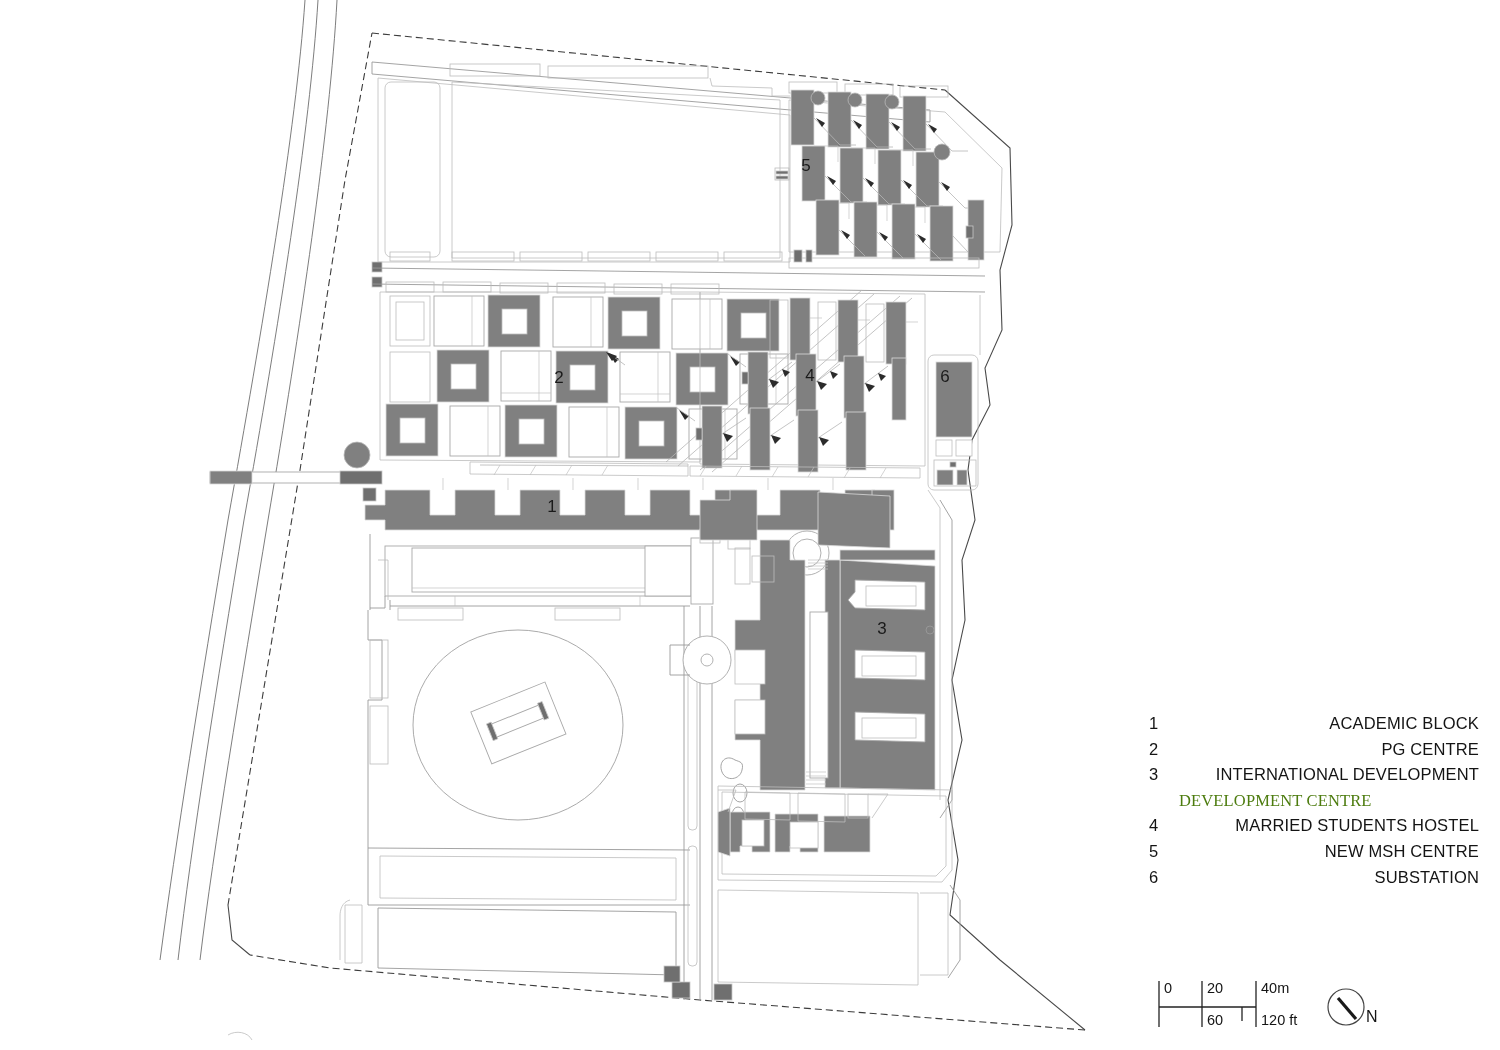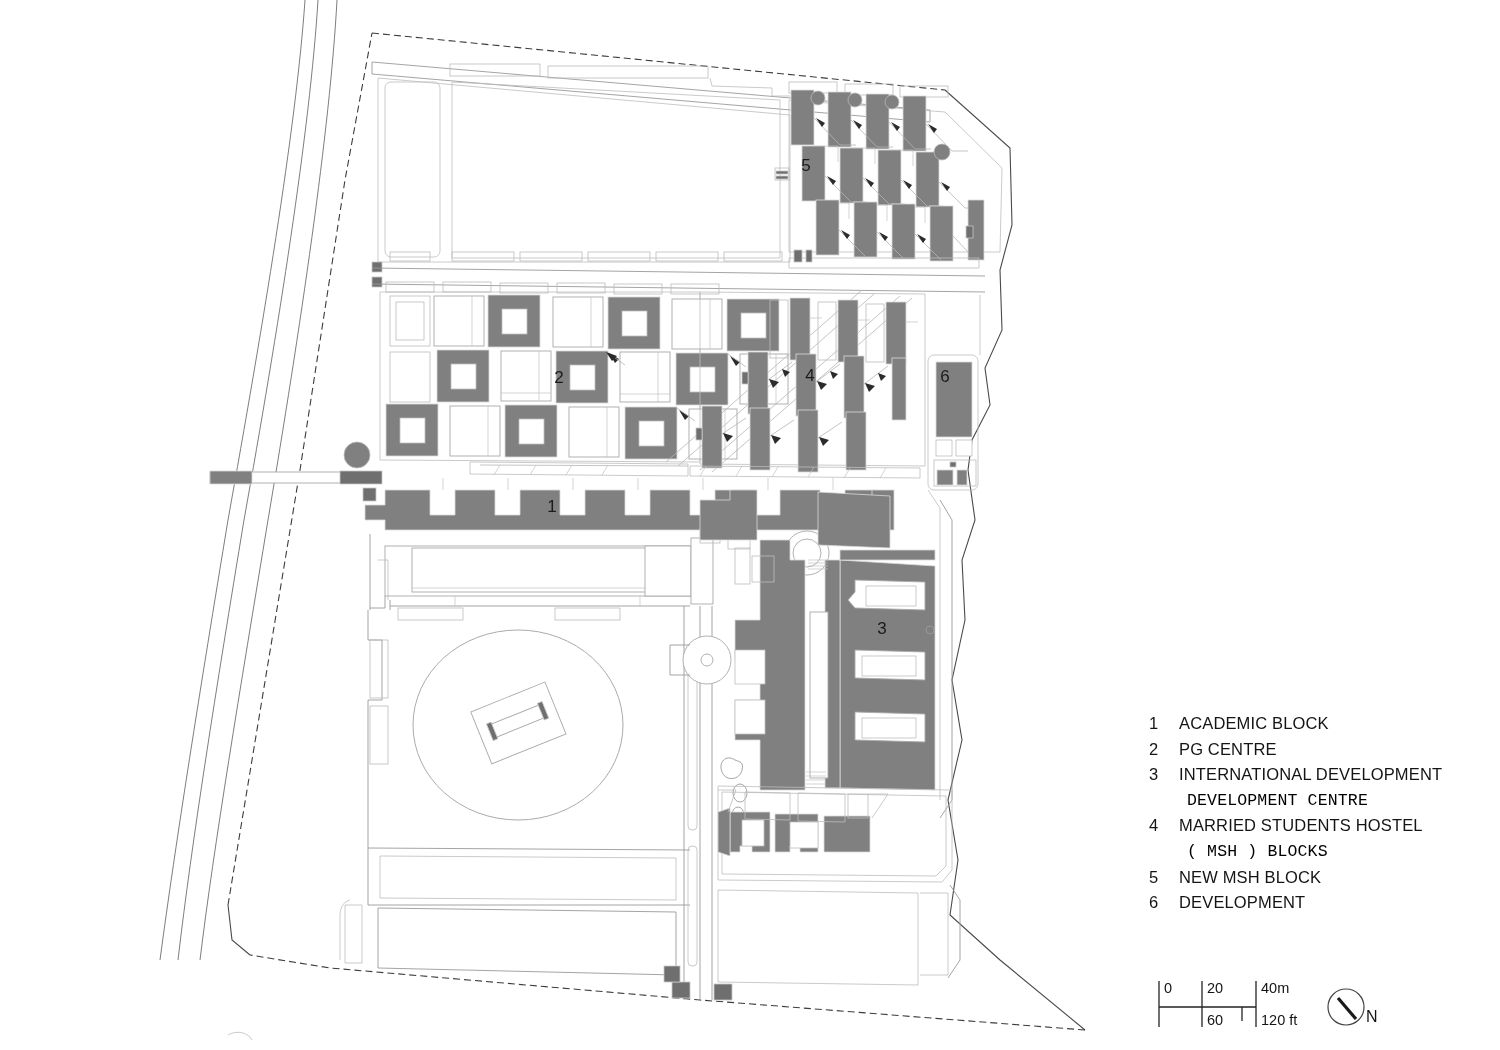--- a/index.html
+++ b/index.html
@@ -60,26 +60,26 @@
     font-family: "Liberation Sans", sans-serif;
     font-size: 16.5px;
     color: #141414;
     line-height: 25.6px;
     letter-spacing: 0.15px;
   }
   .legend-num {
     width: 30px;
     flex: 0 0 30px;
   }
-  .legend-txt { flex: 1 1 auto; }
+  .legend-txt { flex: 1 1 auto; text-align: right; }
   .legend-cont {
-    margin-left: 38px;
-    font-family: Liberation Mono, monospace;
+    margin-left: 30px;
+    font-family: Liberation Serif, serif;
     font-size: 16.5px;
-    color: #000000;
+    color: #4d7c0f;
     line-height: 25.6px;
     letter-spacing: 0.15px;
   }
 
   
   #scalebar {
     position: absolute;
     left: 1155px;
     top: 975px;
     width: 150px;
@@ -607,28 +607,27 @@
   </div>
   <div class="legend-row">
     <span class="legend-num">3</span>
     <span class="legend-txt">INTERNATIONAL DEVELOPMENT</span>
   </div>
   <div class="legend-cont">DEVELOPMENT CENTRE</div>
   <div class="legend-row">
     <span class="legend-num">4</span>
     <span class="legend-txt">MARRIED STUDENTS HOSTEL</span>
   </div>
-  <div class="legend-cont">( MSH ) BLOCKS</div>
   <div class="legend-row">
     <span class="legend-num">5</span>
-    <span class="legend-txt">NEW MSH BLOCK</span>
+    <span class="legend-txt">NEW MSH CENTRE</span>
   </div>
   <div class="legend-row">
     <span class="legend-num">6</span>
-    <span class="legend-txt">DEVELOPMENT</span>
+    <span class="legend-txt">SUBSTATION</span>
   </div>
 </div>
 
 <div id="scalebar">
   <svg width="150" height="58" viewBox="0 0 150 58" xmlns="http://www.w3.org/2000/svg">
 
     <line x1="4" y1="6" x2="4" y2="32" stroke="#222" stroke-width="1.3"></line>
     <line x1="47" y1="6" x2="47" y2="32" stroke="#222" stroke-width="1.3"></line>
     <line x1="101" y1="6" x2="101" y2="32" stroke="#222" stroke-width="1.3"></line>
     <line x1="4" y1="32" x2="101" y2="32" stroke="#222" stroke-width="1.3"></line>

